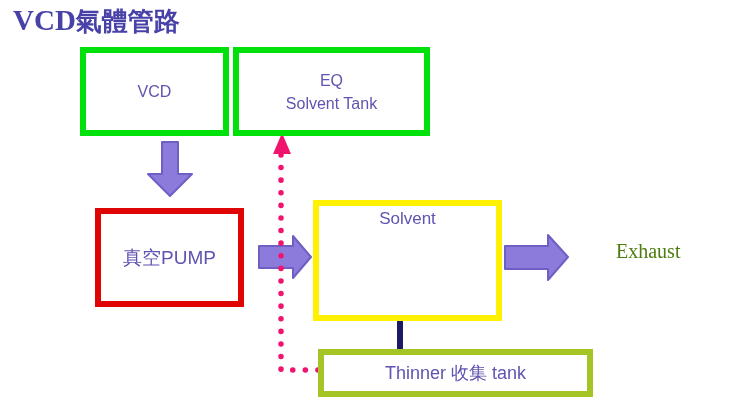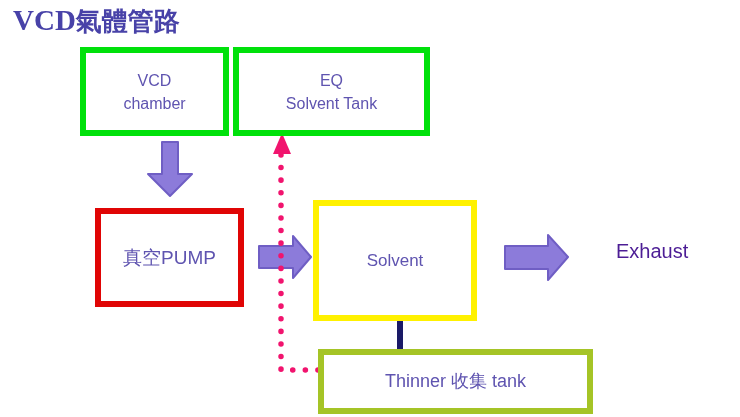--- a/index.html
+++ b/index.html
@@ -45,22 +45,22 @@
     align-items: center;
     justify-content: center;
     text-align: center;
     font-size: 16px;
     line-height: 23px;
   }
 
   #node-vcd-chamber      { left: 80px;  top: 47px;  width: 149px; height: 89px; }
   #node-eq-solvent-tank  { left: 233px; top: 47px;  width: 197px; height: 89px; }
   #node-vacuum-pump      { left: 95px;  top: 208px; width: 149px; height: 99px; font-size: 19px; }
-  #node-solvent-cool-trap{ left: 313px; top: 200px; width: 164px; height: 121px; font-size: 17px; line-height: 25px; }
-  #node-thinner-tank     { left: 318px; top: 349px; width: 275px; height: 65px; font-size: 18px; }
+  #node-solvent-cool-trap{ left: 313px; top: 200px; width: 189px; height: 121px; font-size: 17px; line-height: 25px; justify-content: space-between; }
+  #node-thinner-tank     { left: 318px; top: 349px; width: 275px; height: 48px; font-size: 18px; }
 
   #exhaust-label {
     left: 616px;
     top: 240px;
     font-size: 20px;
     white-space: nowrap;
   }
 
   #connector-layer {
     left: 0;
@@ -88,35 +88,34 @@
     <polygon stroke-width="2" stroke-linejoin="round" points="505,246 548,246 548,235 568,257 548,280 548,269 505,269" fill="#8C7BDA" stroke="#6F5EC4"></polygon>
 
     <rect x="397" y="317" width="6" height="34" fill="#1A1A66"></rect>
 
     <path d="M318,370 L281,370 L281,152" fill="none" stroke-width="5.5" stroke-linecap="round" stroke-dasharray="0.1 12.5" stroke="#F1146E"></path>
     <polygon points="273,154 291,154 282,133" fill="#F1146E"></polygon>
   </svg>
 
   <div id="node-vcd-chamber" class="node abs" style="border-color: rgb(0, 225, 11); color: rgb(95, 84, 176);">
     <span>VCD</span>
-    <span>chamber</span>
   </div>
 
   <div id="node-eq-solvent-tank" class="node abs" style="border-color: rgb(0, 225, 11); color: rgb(95, 84, 176);">
     <span>EQ</span>
     <span>Solvent Tank</span>
   </div>
 
   <div id="node-vacuum-pump" class="node abs" style="border-color: rgb(224, 5, 5); color: rgb(95, 84, 176);">
     <span>真空PUMP</span>
   </div>
 
   <div id="node-solvent-cool-trap" class="node abs" style="border-color: rgb(255, 241, 0); color: rgb(95, 84, 176);">
     <span>Solvent</span>
   </div>
 
   <div id="node-thinner-tank" class="node abs" style="border-color: rgb(165, 196, 38); color: rgb(95, 84, 176);">
     <span>Thinner 收集 tank</span>
   </div>
 
-  <div id="exhaust-label" class="abs" style="color: #4c1d95;">Exhaust</div>
+  <div id="exhaust-label" class="abs" style="color: #4d7c0f; font-family: Liberation Serif, serif;">Exhaust</div>
 
 </div>
 
 </body></html>

